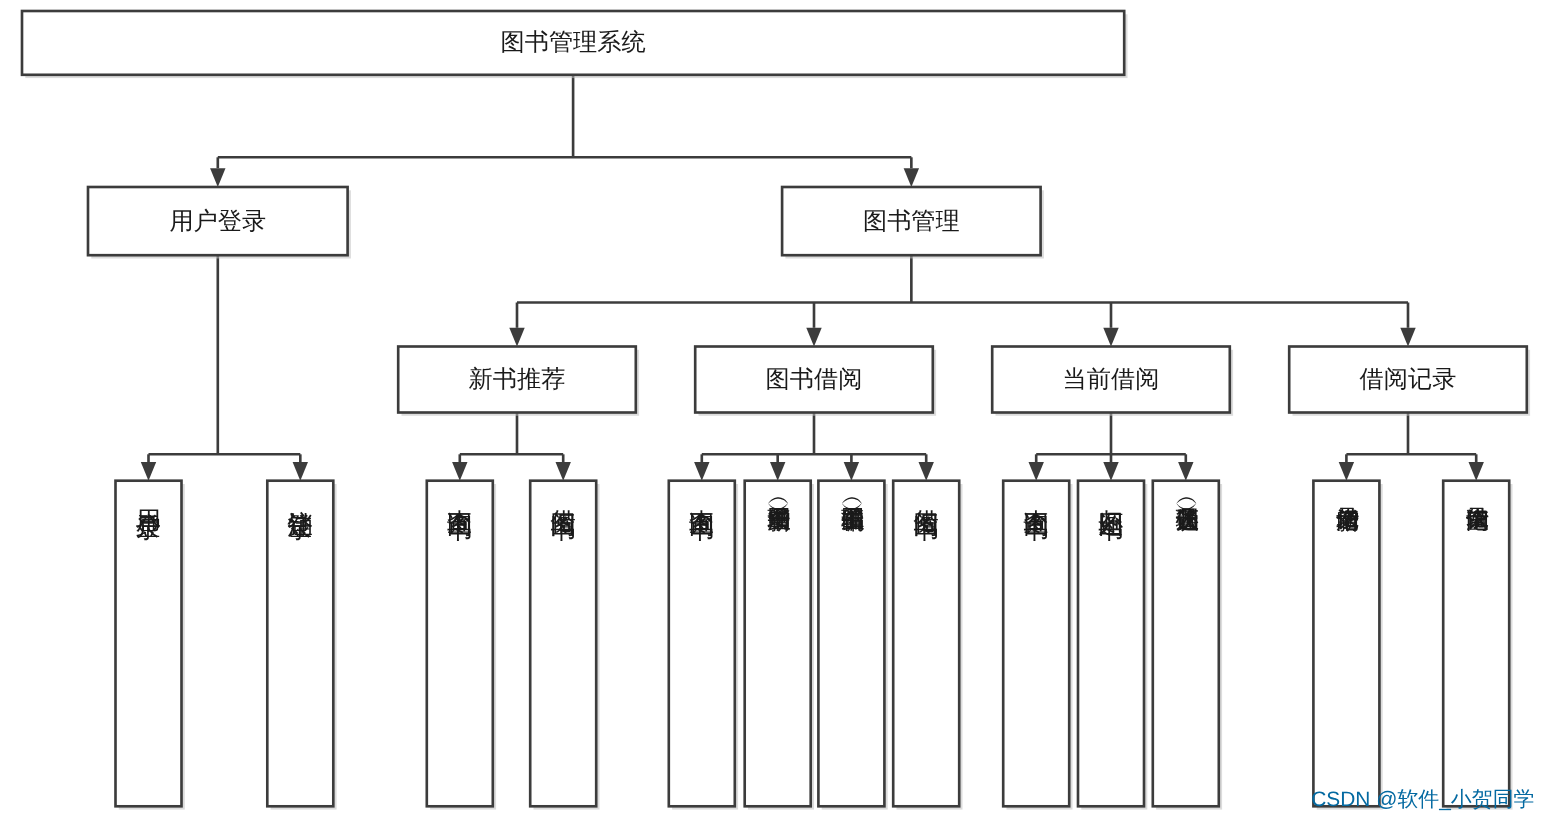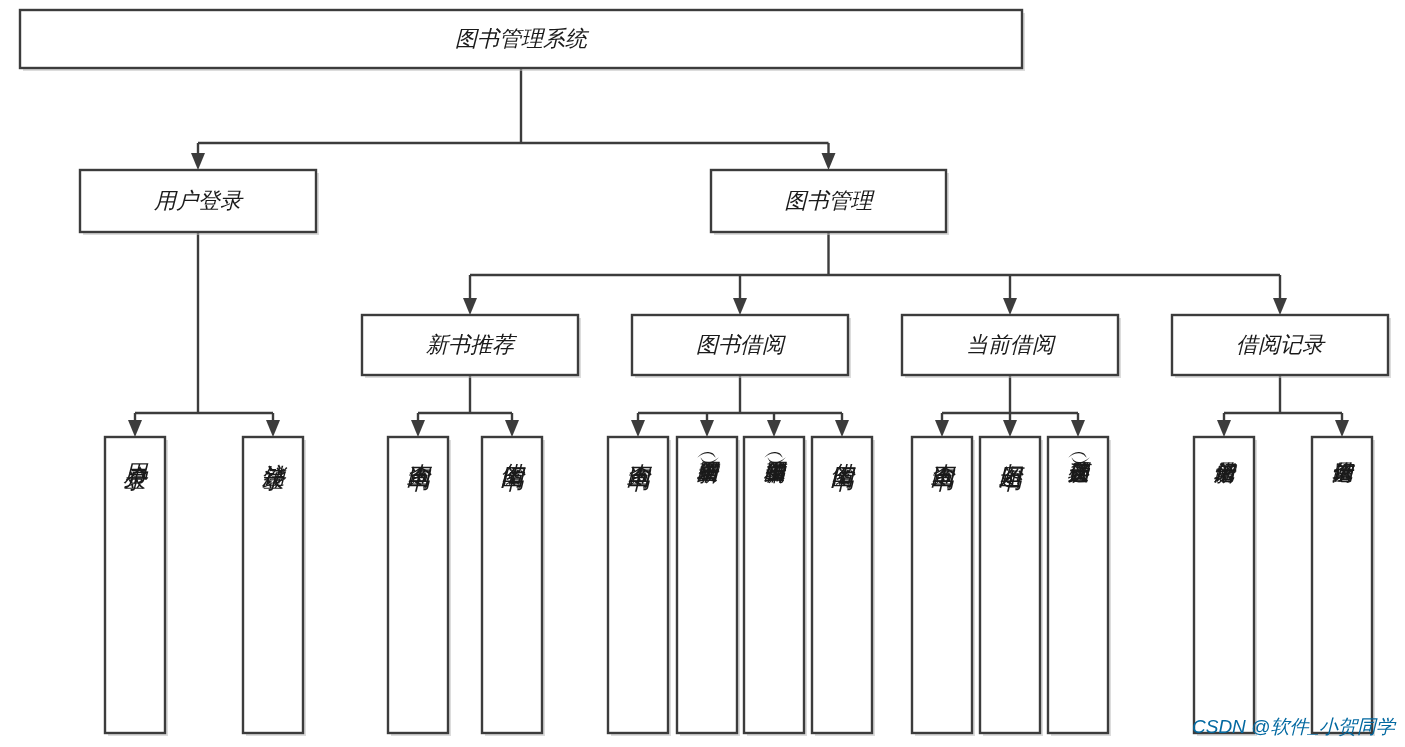--- a/index.html
+++ b/index.html
@@ -13,21 +13,20 @@
     font-family: "Liberation Sans", sans-serif;
     overflow: hidden;
     position: relative;
   }
   #diagram-root {
     position: absolute;
     left: 0;
     top: 0;
     width: 1384px;
     height: 747px;
-    font-style: italic;
   }
   svg.diagram {
     display: block;
     width: 1405px;
     height: 747px;
   }
   .node-rect {
     fill: #ffffff;
     stroke: #3c3c3c;
     stroke-width: 2.4;

